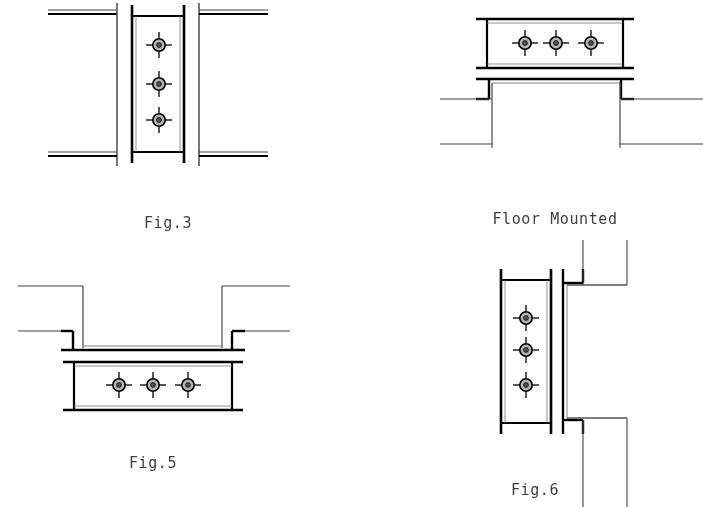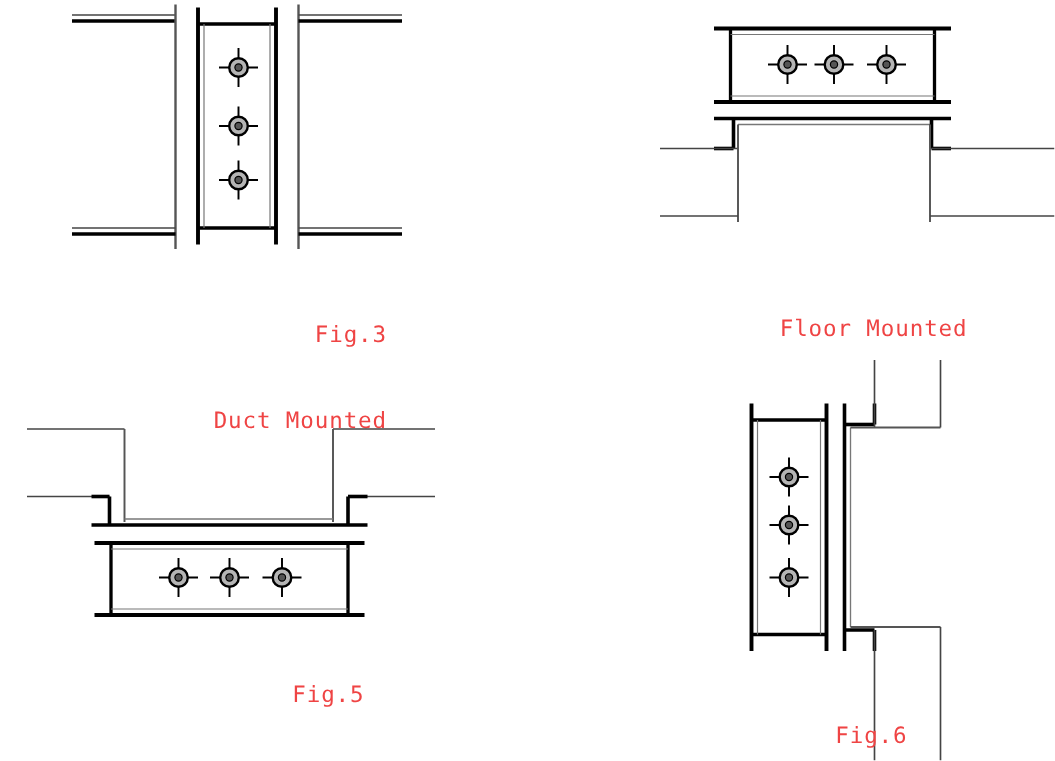--- a/index.html
+++ b/index.html
@@ -23,22 +23,22 @@
   }
   svg.fig {
     position: absolute;
     left: 0; top: 0;
     width: 703px;
     height: 507px;
     overflow: visible;
   }
   .cap {
     position: absolute;
-    text-align: right;
-    color: #ef4444;
+    text-align: center;
+    color: #404040;
     font-family: "DejaVu Sans Mono", "Liberation Mono", monospace;
     font-size: 15px;
     line-height: 19px;
     letter-spacing: 0.6px;
     white-space: pre;
     user-select: none;
   }
   .cap .ln { display: block; }
 </style>
 </head>
@@ -87,21 +87,20 @@
         <line x1="146" y1="120" x2="172" y2="120" stroke="#000" stroke-width="1.3"></line>
         <line x1="159" y1="107" x2="159" y2="133" stroke="#000" stroke-width="1.3"></line>
         <circle cx="159" cy="120" r="6.2" fill="#b5b5b5" stroke="#000" stroke-width="1.6"></circle>
         <circle cx="159" cy="120" r="2.4" fill="#555" stroke="#000" stroke-width="0.8"></circle>
       </g>
     </g>
   </svg>
 
   <div class="cap" style="left:78px; top:176px; width:180px;">
     <span class="ln">Fig.3</span>
-    <span class="ln">Duct Mounted</span>
   </div>
 
   <svg class="fig" viewBox="0 0 703 507">
     <g>
 
       <line x1="476" y1="19" x2="634" y2="19" stroke="#000" stroke-width="2.6"></line>
       <line x1="476" y1="68" x2="634" y2="68" stroke="#000" stroke-width="2.6"></line>
       <line x1="487" y1="19" x2="487" y2="68" stroke="#000" stroke-width="2.2"></line>
       <line x1="623" y1="19" x2="623" y2="68" stroke="#000" stroke-width="2.2"></line>
       <line x1="487" y1="23" x2="623" y2="23" stroke="#777" stroke-width="0.8"></line>

